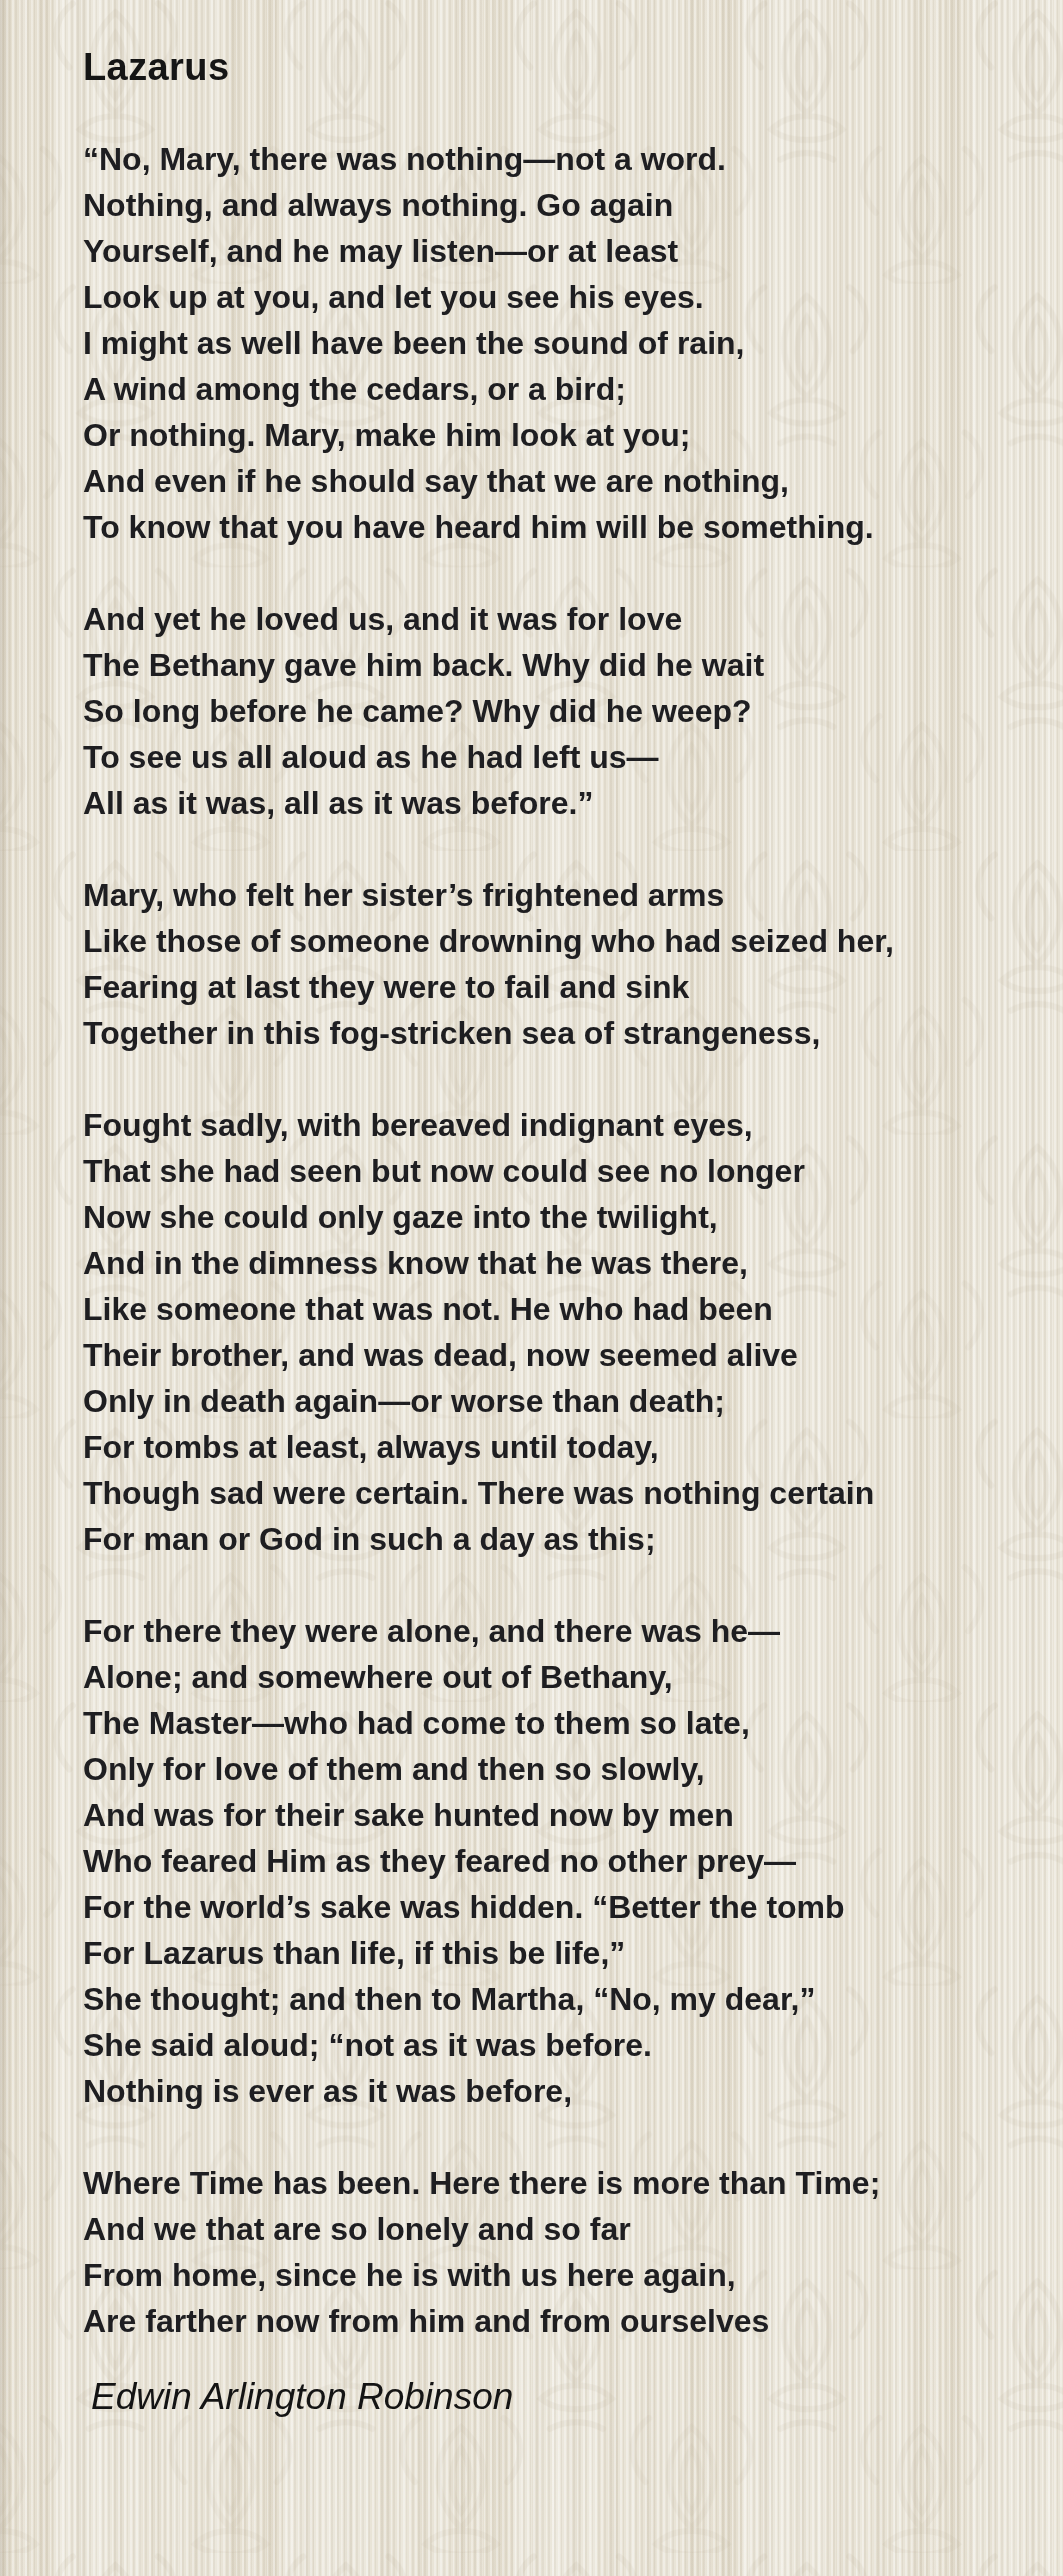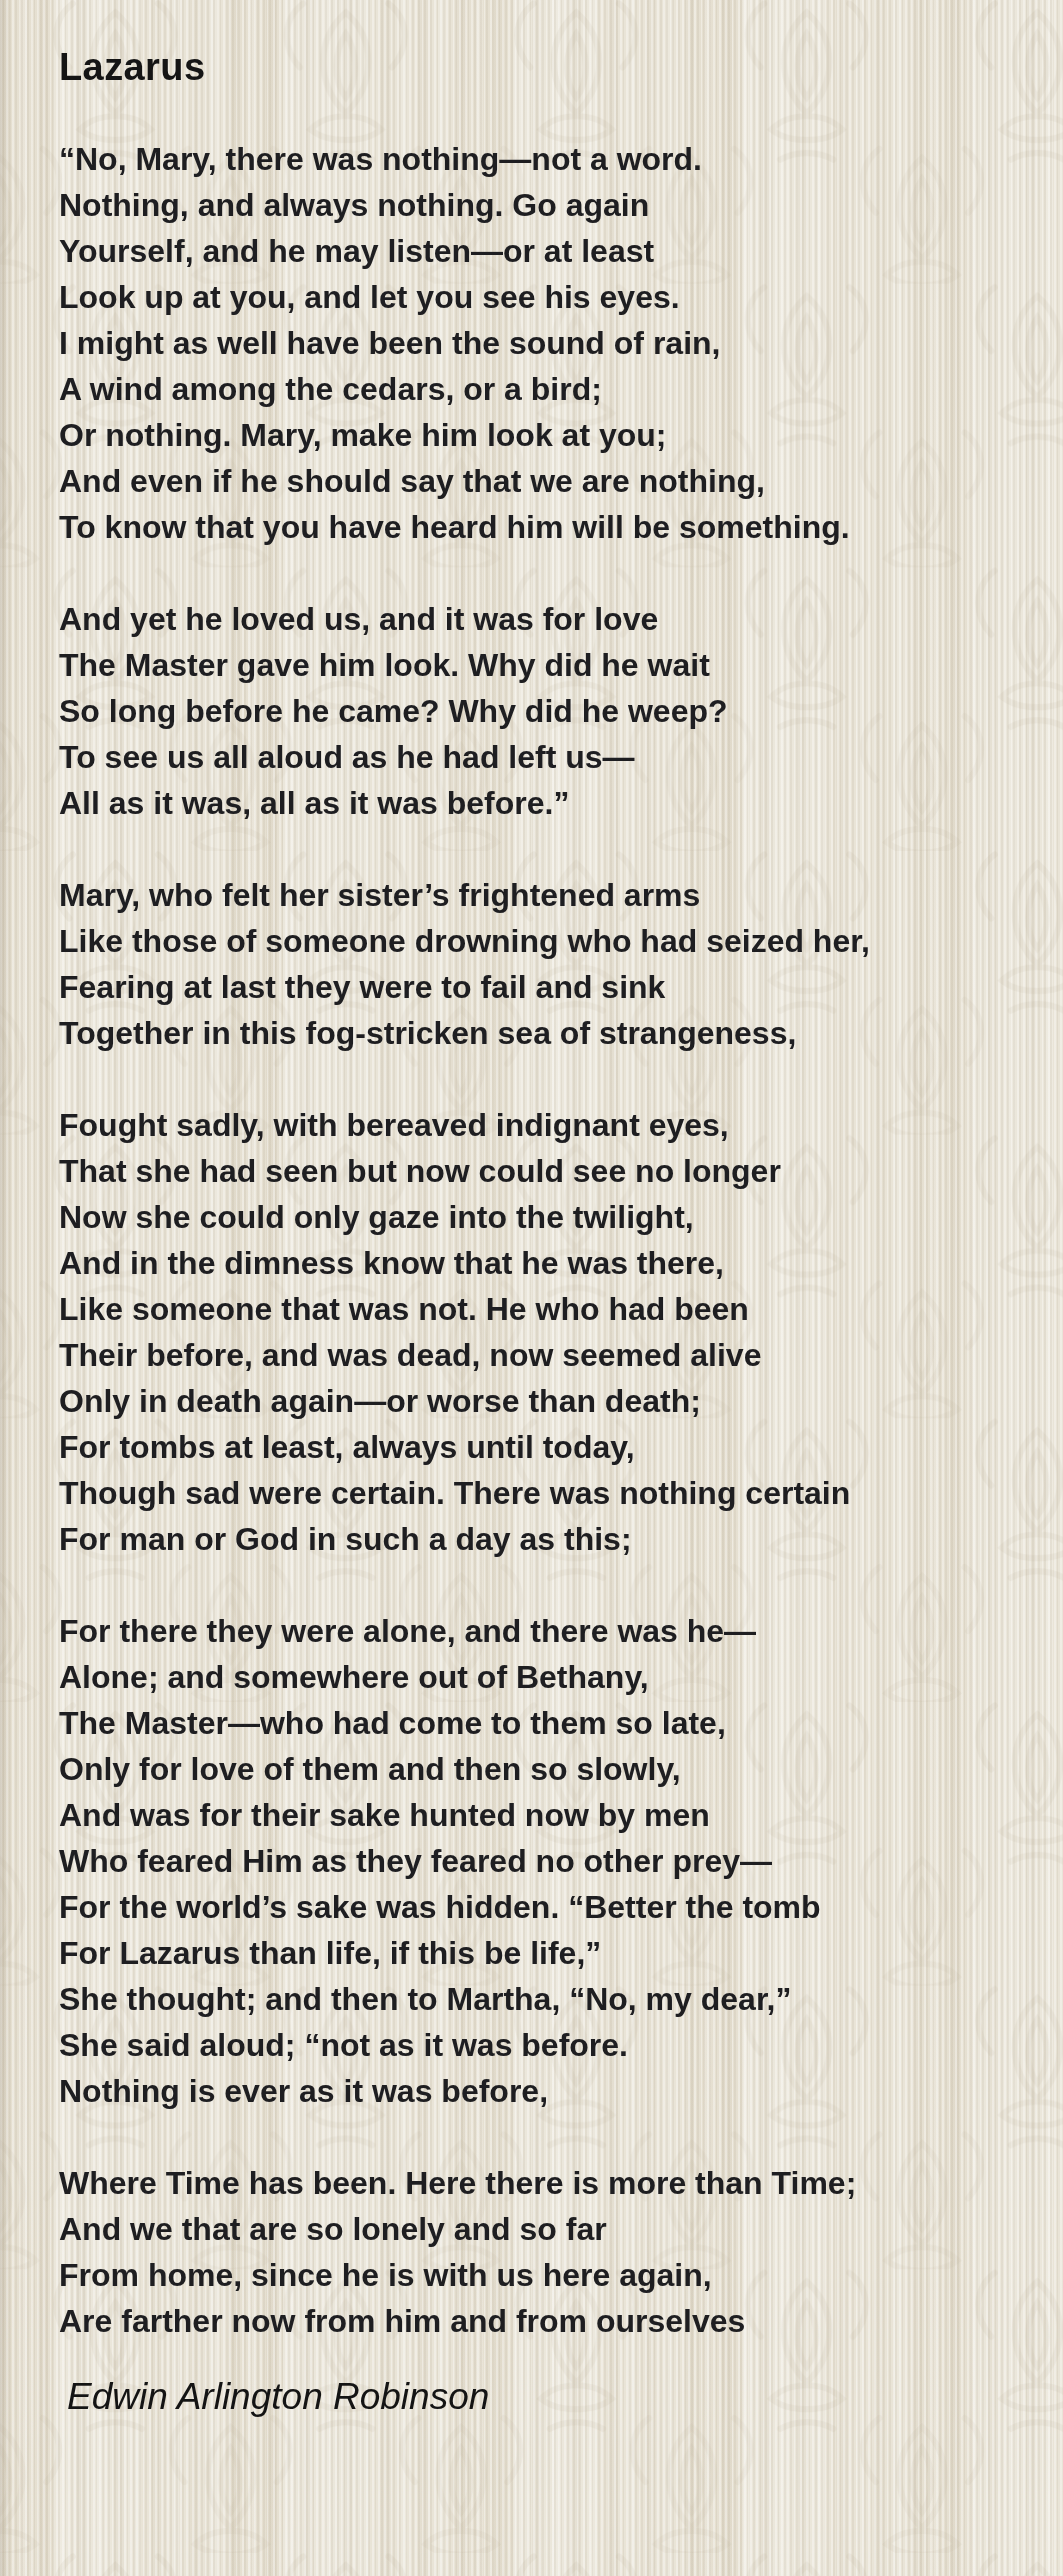--- a/index.html
+++ b/index.html
@@ -34,20 +34,21 @@
   .damask {
     position: absolute;
     left: 0; top: 0;
     z-index: 0;
     pointer-events: none;
   }
 
   .content {
     position: relative;
     z-index: 1;
+    padding-left: 24px;
   }
 
   .title {
     margin: 0 0 46px 59px;
     padding-top: 44px;
     font-size: 38px;
     line-height: 46px;
     font-weight: 700;
     color: #151515;
     letter-spacing: 0.4px;
@@ -111,40 +112,40 @@
         <p class="line">Look up at you, and let you see his eyes.</p>
         <p class="line">I might as well have been the sound of rain,</p>
         <p class="line">A wind among the cedars, or a bird;</p>
         <p class="line">Or nothing. Mary, make him look at you;</p>
         <p class="line">And even if he should say that we are nothing,</p>
         <p class="line">To know that you have heard him will be something.</p>
       </div>
 
       <div class="stanza">
         <p class="line">And yet he loved us, and it was for love</p>
-        <p class="line">The Master gave him look. Why did he wait</p>
+        <p class="line">The Bethany gave him back. Why did he wait</p>
         <p class="line">So long before he came? Why did he weep?</p>
         <p class="line">To see us all aloud as he had left us—</p>
         <p class="line">All as it was, all as it was before.”</p>
       </div>
 
       <div class="stanza">
         <p class="line">Mary, who felt her sister’s frightened arms</p>
         <p class="line">Like those of someone drowning who had seized her,</p>
         <p class="line">Fearing at last they were to fail and sink</p>
         <p class="line">Together in this fog-stricken sea of strangeness,</p>
       </div>
 
       <div class="stanza">
         <p class="line">Fought sadly, with bereaved indignant eyes,</p>
         <p class="line">That she had seen but now could see no longer</p>
         <p class="line">Now she could only gaze into the twilight,</p>
         <p class="line">And in the dimness know that he was there,</p>
         <p class="line">Like someone that was not. He who had been</p>
-        <p class="line">Their before, and was dead, now seemed alive</p>
+        <p class="line">Their brother, and was dead, now seemed alive</p>
         <p class="line">Only in death again—or worse than death;</p>
         <p class="line">For tombs at least, always until today,</p>
         <p class="line">Though sad were certain. There was nothing certain</p>
         <p class="line">For man or God in such a day as this;</p>
       </div>
 
       <div class="stanza">
         <p class="line">For there they were alone, and there was he—</p>
         <p class="line">Alone; and somewhere out of Bethany,</p>
         <p class="line">The Master—who had come to them so late,</p>

